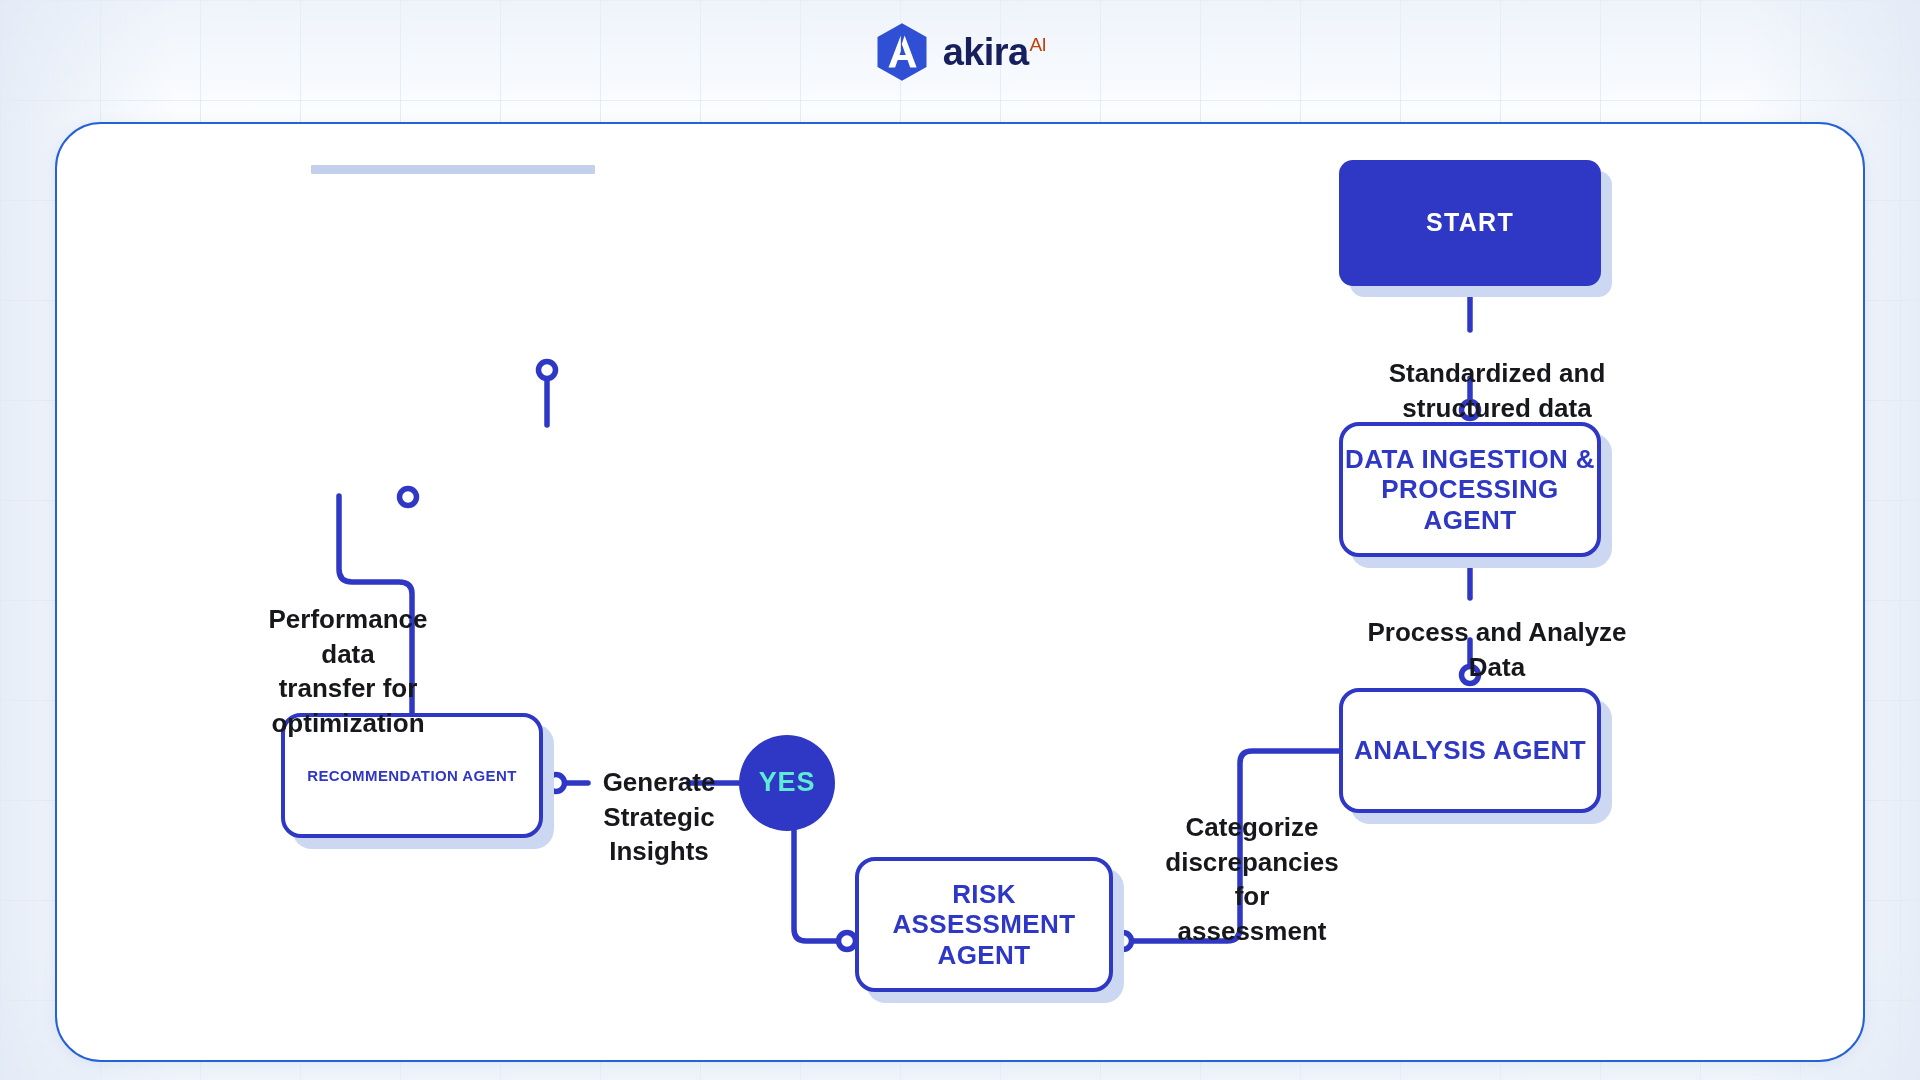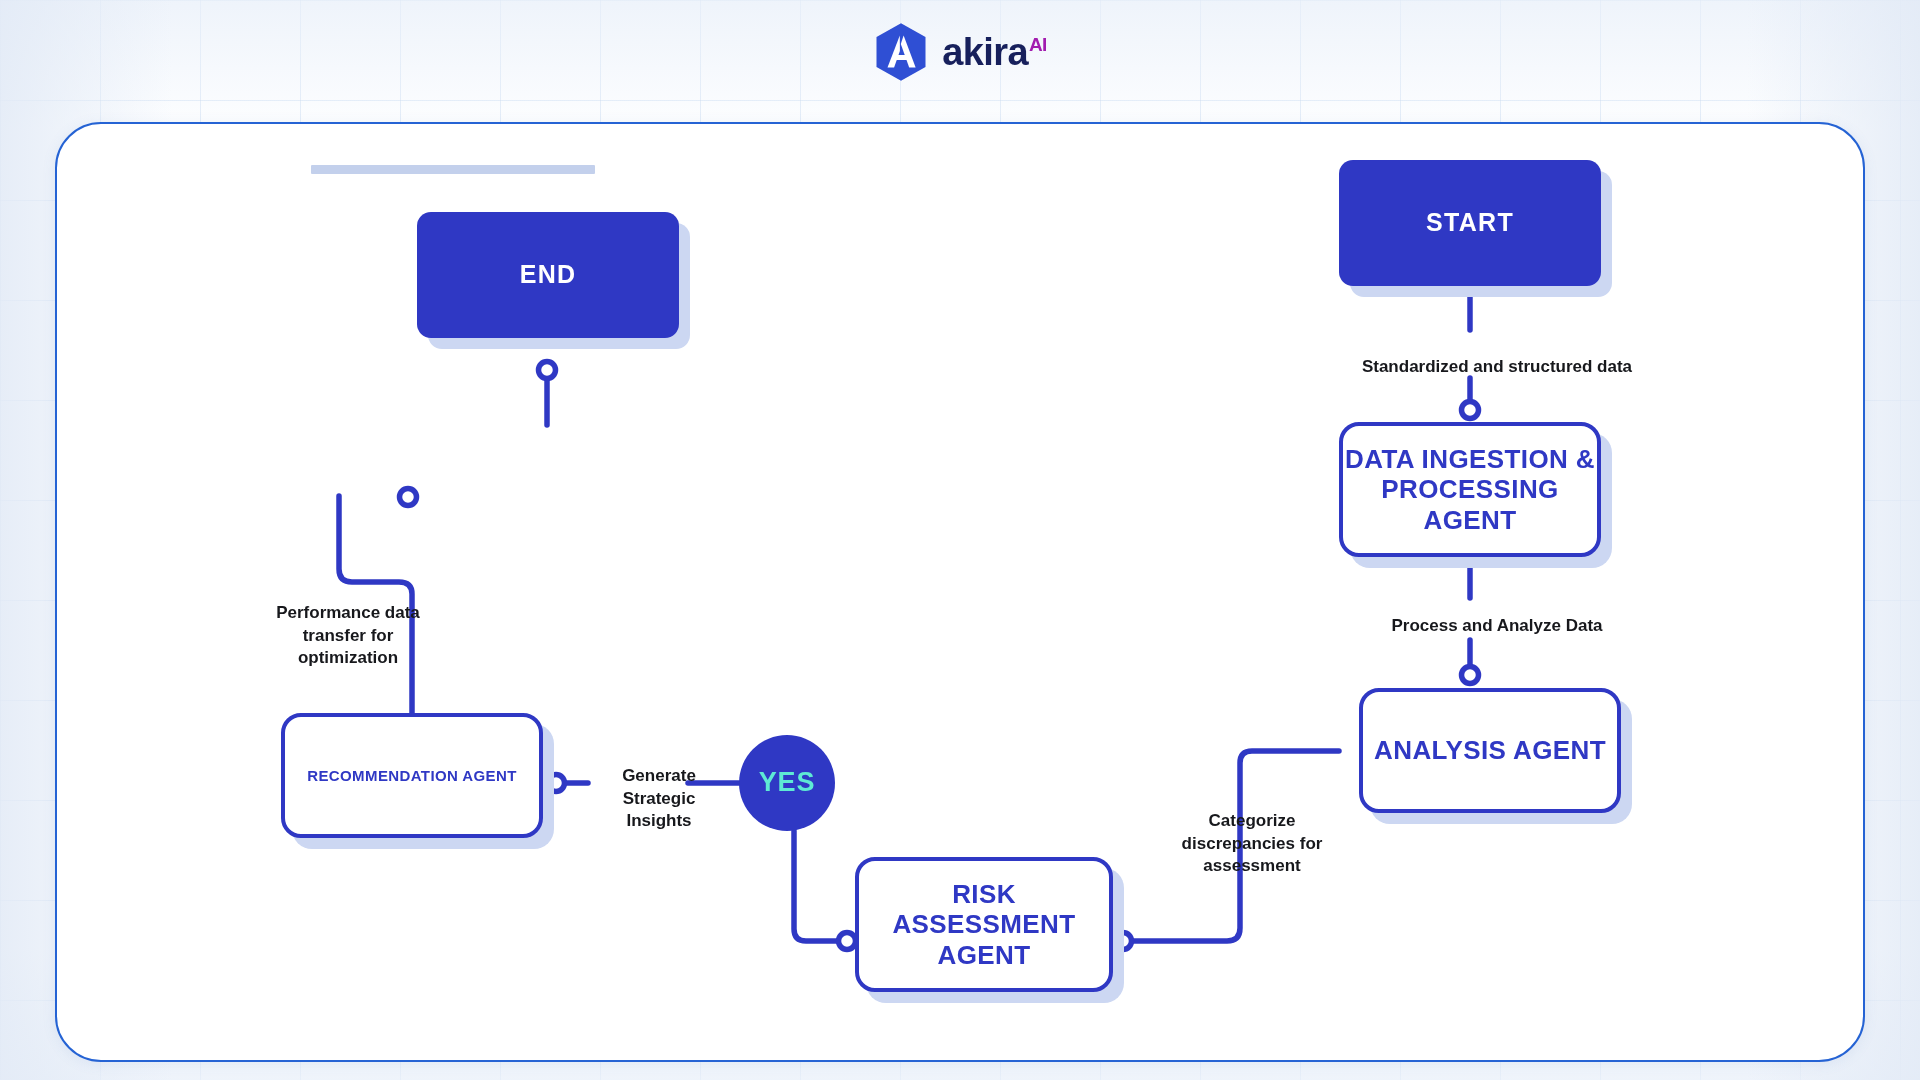--- a/index.html
+++ b/index.html
@@ -22,21 +22,21 @@
     position:absolute; left:0; right:0; top:22px;
     display:flex; align-items:center; justify-content:center; gap:13px;
     z-index:5;
   }
   .brand-mark { width:56px; height:60px; display:block; }
   .brand-word {
     font-size:38px; font-weight:700; letter-spacing:-.6px;
     color:#17205c; line-height:1; position:relative; display:inline-block;
   }
   .brand-sup {
-    font-size:19px; font-weight:700; color:#a21caf;
+    font-size:19px; font-weight:400; color:#c2410c;
     vertical-align:super; line-height:1; margin-left:1px;margin-top:40px;
   }
 
   
   .card {
     position:absolute; left:55px; top:122px; width:1810px; height:940px;
     background:#fff; border:2.5px solid #2563d4; border-radius:46px;
     box-shadow:0 2px 14px rgba(80,120,190,.10);
   }
 
@@ -70,21 +70,21 @@
   .node.outline .body { background:#fff; border:4.5px solid #2f38c4; border-radius:20px; }
   .node.outline .label { color:#2f38c4; font-weight:700; font-size:26px; }
 
   .node.circle { border-radius:50%; }
   .node.circle .body { background:#2f38c4; border-radius:50%; }
   .node.circle .label { color:#5eead4; font-weight:700; font-size:27px; letter-spacing:.8px; }
 
   
   .edge-label {
     position:absolute; z-index:4; color:#17181c; font-weight:700;
-    font-size:17px; line-height:1.33; text-align:center; white-space:pre-line;
+    font-size:26px; line-height:1.33; text-align:center; white-space:pre-line;
   }
 </style>
 </head>
 <body>
 
 <div id="stage">
 
   <div class="brand">
     <svg class="brand-mark" viewBox="0 0 56 60">
       <path d="M28 1.2 L52.5 15 V45 L28 58.8 L3.5 45 V15 Z" fill="#2f4fd4" rx="6"></path>
@@ -141,21 +141,21 @@
 
   <div class="node outline" style="left:1339px;top:422px;width:262px;height:135px;">
     <div class="shadow"></div>
     <div class="body">
       <span class="label">DATA INGESTION
 &amp; PROCESSING
 AGENT</span>
     </div>
   </div>
 
-  <div class="node outline" style="left:1339px;top:688px;width:262px;height:125px;margin-left:20px;">
+  <div class="node outline" style="left:1339px;top:688px;width:262px;height:125px;">
     <div class="shadow"></div>
     <div class="body">
       <span class="label">ANALYSIS
 AGENT</span>
     </div>
   </div>
 
   <div class="node outline" style="left:855px;top:857px;width:258px;height:135px;">
     <div class="shadow"></div>
     <div class="body">
@@ -173,26 +173,20 @@
 
   <div class="node outline" style="left:281px;top:713px;width:262px;height:125px;">
     <div class="shadow"></div>
     <div class="body">
       <span class="label" style="font-size:15px;">RECOMMENDATION
 AGENT</span>
     </div>
   </div>
 
 
-  <div class="node solid" style="left:417px;top:212px;width:262px;height:126px;">
-    <div class="shadow"></div>
-    <div class="body">
-      <span class="label">END</span>
-    </div>
-  </div>
 
   <div class="edge-label" style="left:1327px;top:356px;width:340px;">Standardized and structured data</div>
   <div class="edge-label" style="left:1352px;top:615px;width:290px;">Process and Analyze Data</div>
   <div class="edge-label" style="left:1152px;top:810px;width:200px;">Categorize
 discrepancies for
 assessment</div>
   <div class="edge-label" style="left:589px;top:749px;width:140px;margin-top:16px;">Generate
 Strategic
 Insights</div>
   <div class="edge-label" style="left:248px;top:602px;width:200px;">Performance data

